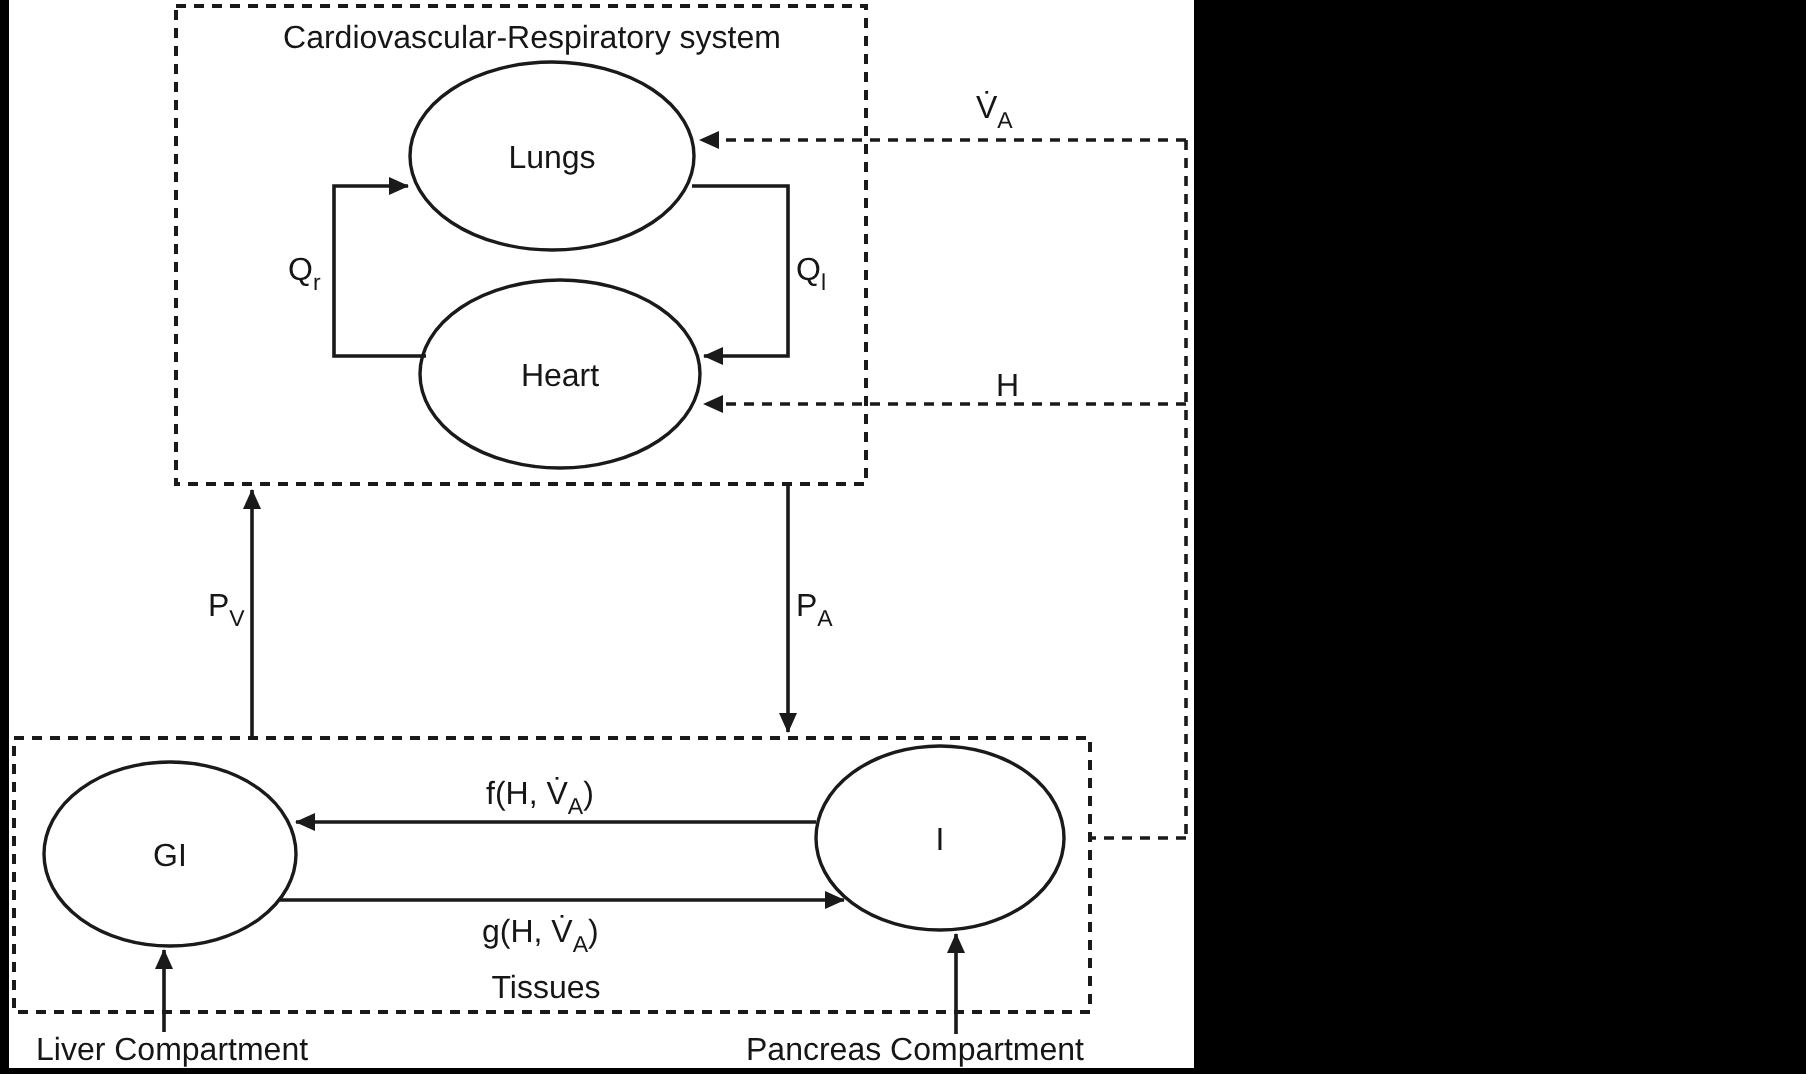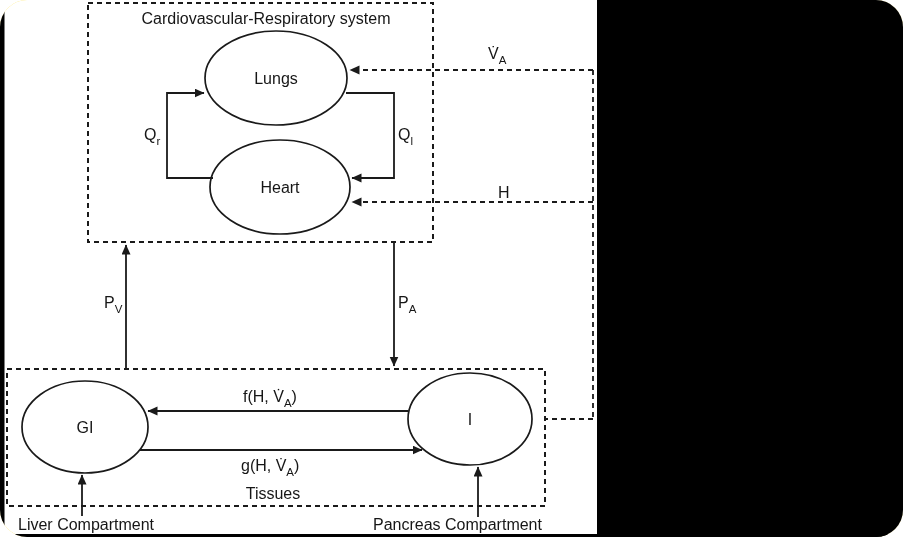--- a/index.html
+++ b/index.html
@@ -1,17 +1,17 @@
 <!DOCTYPE html>
 <html><head>
 <meta charset="utf-8">
 <style>
   html,body{margin:0;padding:0;background:#ffffff;}
   #stage{position:relative;width:903px;height:537px;overflow:hidden;background:#fde047;
-         font-family:"Liberation Sans", sans-serif;border-radius:27px;}
+         font-family:"Liberation Sans", sans-serif;}
   svg{position:absolute;left:0;top:0;}
   text{fill:#161616;}
   .lbl{font-size:16px;}
   .sub{font-size:11.5px;}
   .node-lbl{font-size:16px;text-anchor:middle;}
 </style>
 </head>
 <body>
 
 <div id="stage">

